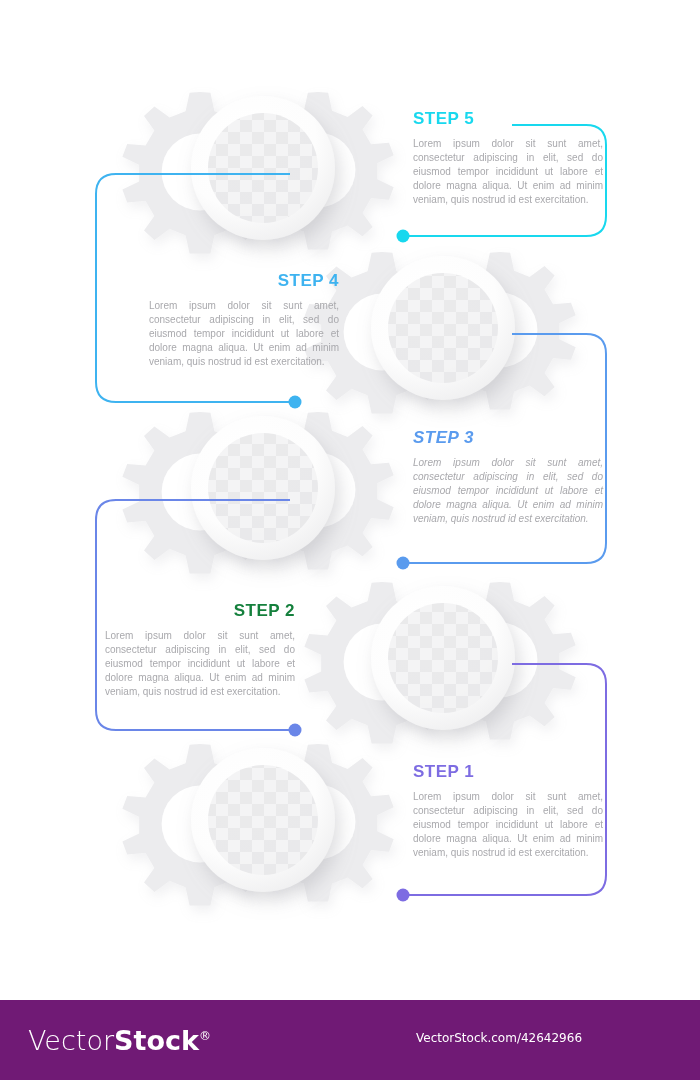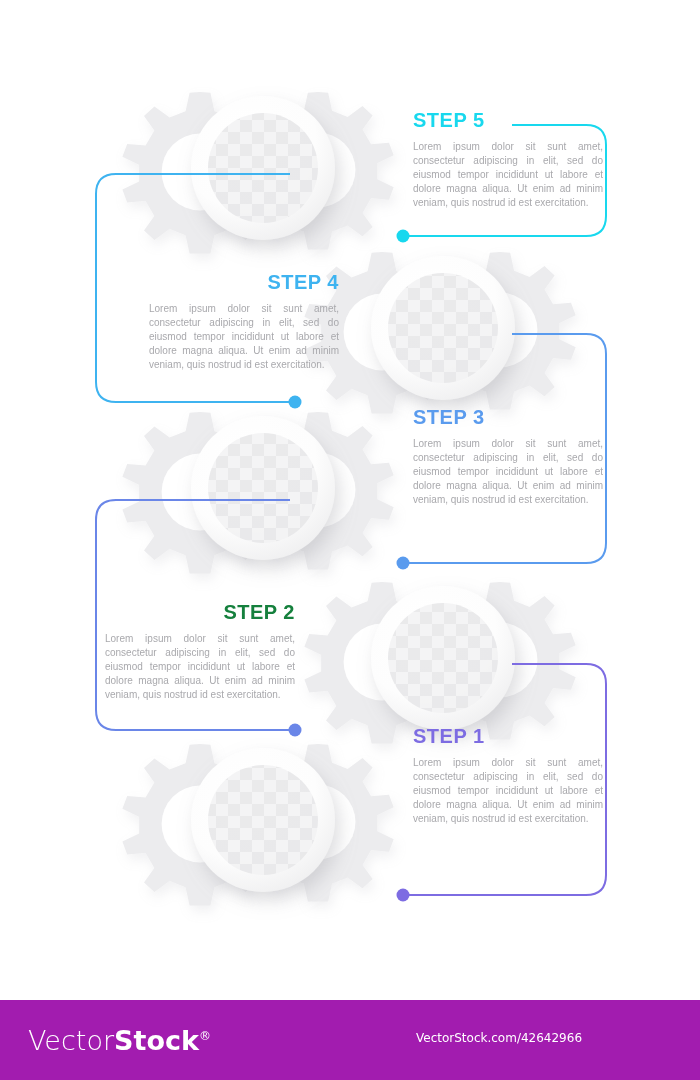--- a/index.html
+++ b/index.html
@@ -9,21 +9,21 @@
     position:relative;overflow:hidden;
   }
   #stage{position:absolute;left:0;top:0;width:700px;height:1080px;}
 
   
   .gfx{position:absolute;left:0;top:0;width:700px;height:1000px;pointer-events:none;}
 
   
   .step-block{position:absolute;width:190px;}
   .step-title{
-    font-size:20px;font-weight:bold;letter-spacing:.5px;
+    font-size:17px;font-weight:bold;letter-spacing:.5px;
     margin:0 0 10px 0;line-height:1;
   }
   .step-body{
     font-size:10px;line-height:14px;color:#a9a9ad;
     text-align:justify;margin:0;
   }
   .align-right{text-align:right;}
   .align-left{text-align:left;}
 
   
@@ -189,33 +189,33 @@
   <div class="step-block align-left" style="left:413px;top:110px;">
     <div class="step-title" style="color: rgb(24, 216, 238);">STEP 5</div>
     <p class="step-body">Lorem ipsum dolor sit sunt amet, consectetur adipiscing in elit, sed do eiusmod tempor incididunt ut labore et dolore magna aliqua. Ut enim ad minim veniam, quis nostrud id est exercitation.</p>
   </div>
 
   <div class="step-block align-right" style="left:105px;top:272px;margin-left:44px;">
     <div class="step-title" style="color: rgb(62, 179, 240);">STEP 4</div>
     <p class="step-body">Lorem ipsum dolor sit sunt amet, consectetur adipiscing in elit, sed do eiusmod tempor incididunt ut labore et dolore magna aliqua. Ut enim ad minim veniam, quis nostrud id est exercitation.</p>
   </div>
 
-  <div class="step-block align-left" style="left:413px;top:407px;">
+  <div class="step-block align-left" style="left:413px;top:429px;font-style:italic;">
     <div class="step-title" style="color: rgb(90, 155, 238);">STEP 3</div>
     <p class="step-body">Lorem ipsum dolor sit sunt amet, consectetur adipiscing in elit, sed do eiusmod tempor incididunt ut labore et dolore magna aliqua. Ut enim ad minim veniam, quis nostrud id est exercitation.</p>
   </div>
 
   <div class="step-block align-right" style="left:105px;top:602px;">
     <div class="step-title" style="color: #15803d;">STEP 2</div>
     <p class="step-body">Lorem ipsum dolor sit sunt amet, consectetur adipiscing in elit, sed do eiusmod tempor incididunt ut labore et dolore magna aliqua. Ut enim ad minim veniam, quis nostrud id est exercitation.</p>
   </div>
 
-  <div class="step-block align-left" style="left:413px;top:726px;">
+  <div class="step-block align-left" style="left:413px;top:763px;">
     <div class="step-title" style="color: rgb(125, 108, 226);">STEP 1</div>
     <p class="step-body">Lorem ipsum dolor sit sunt amet, consectetur adipiscing in elit, sed do eiusmod tempor incididunt ut labore et dolore magna aliqua. Ut enim ad minim veniam, quis nostrud id est exercitation.</p>
   </div>
 
-  <div class="footer" style="background: #a21caf; text-align: right;">
+  <div class="footer" style="background: #701a75; text-align: right;">
     <div class="wm-logo"><span class="thin">Vector</span><span class="bold">Stock</span><span class="reg">®</span></div>
     <div class="wm-url">VectorStock.com/42642966</div>
   </div>
 
 </div>
 
 </body></html>

